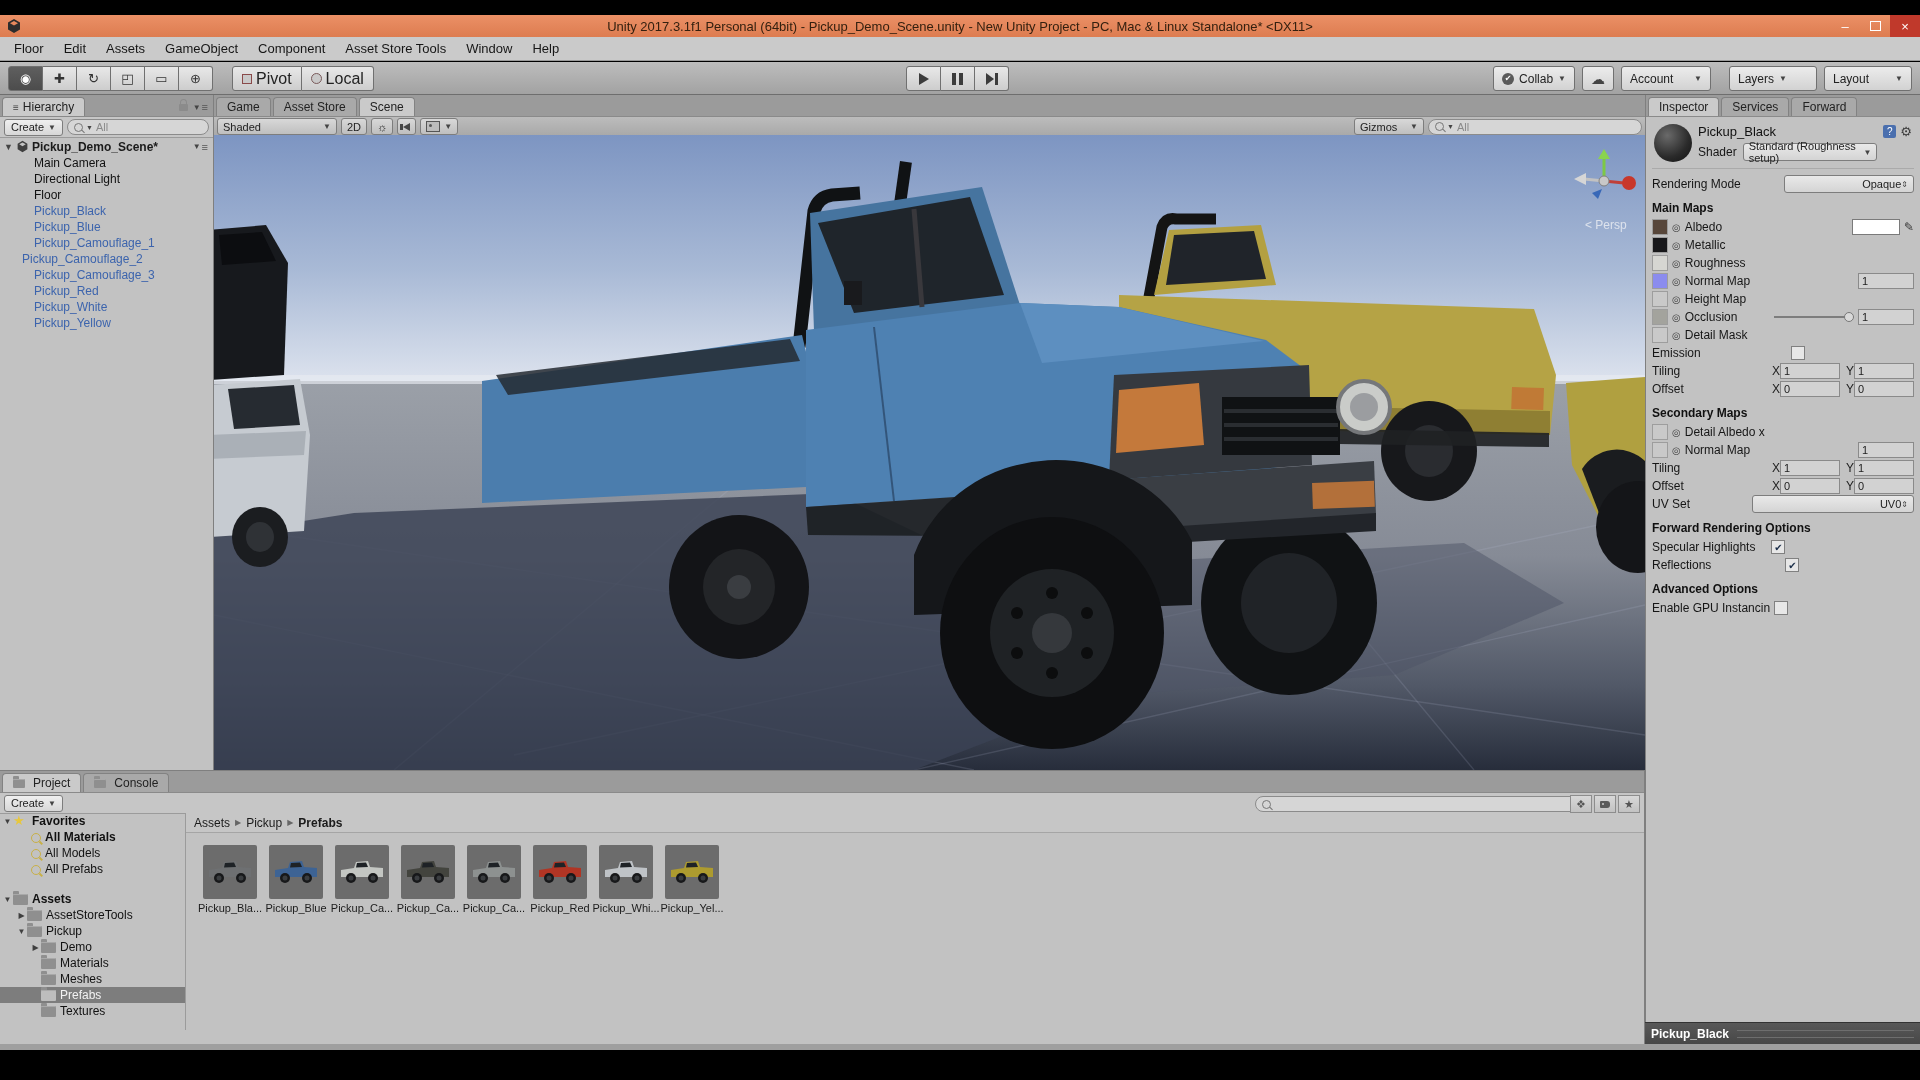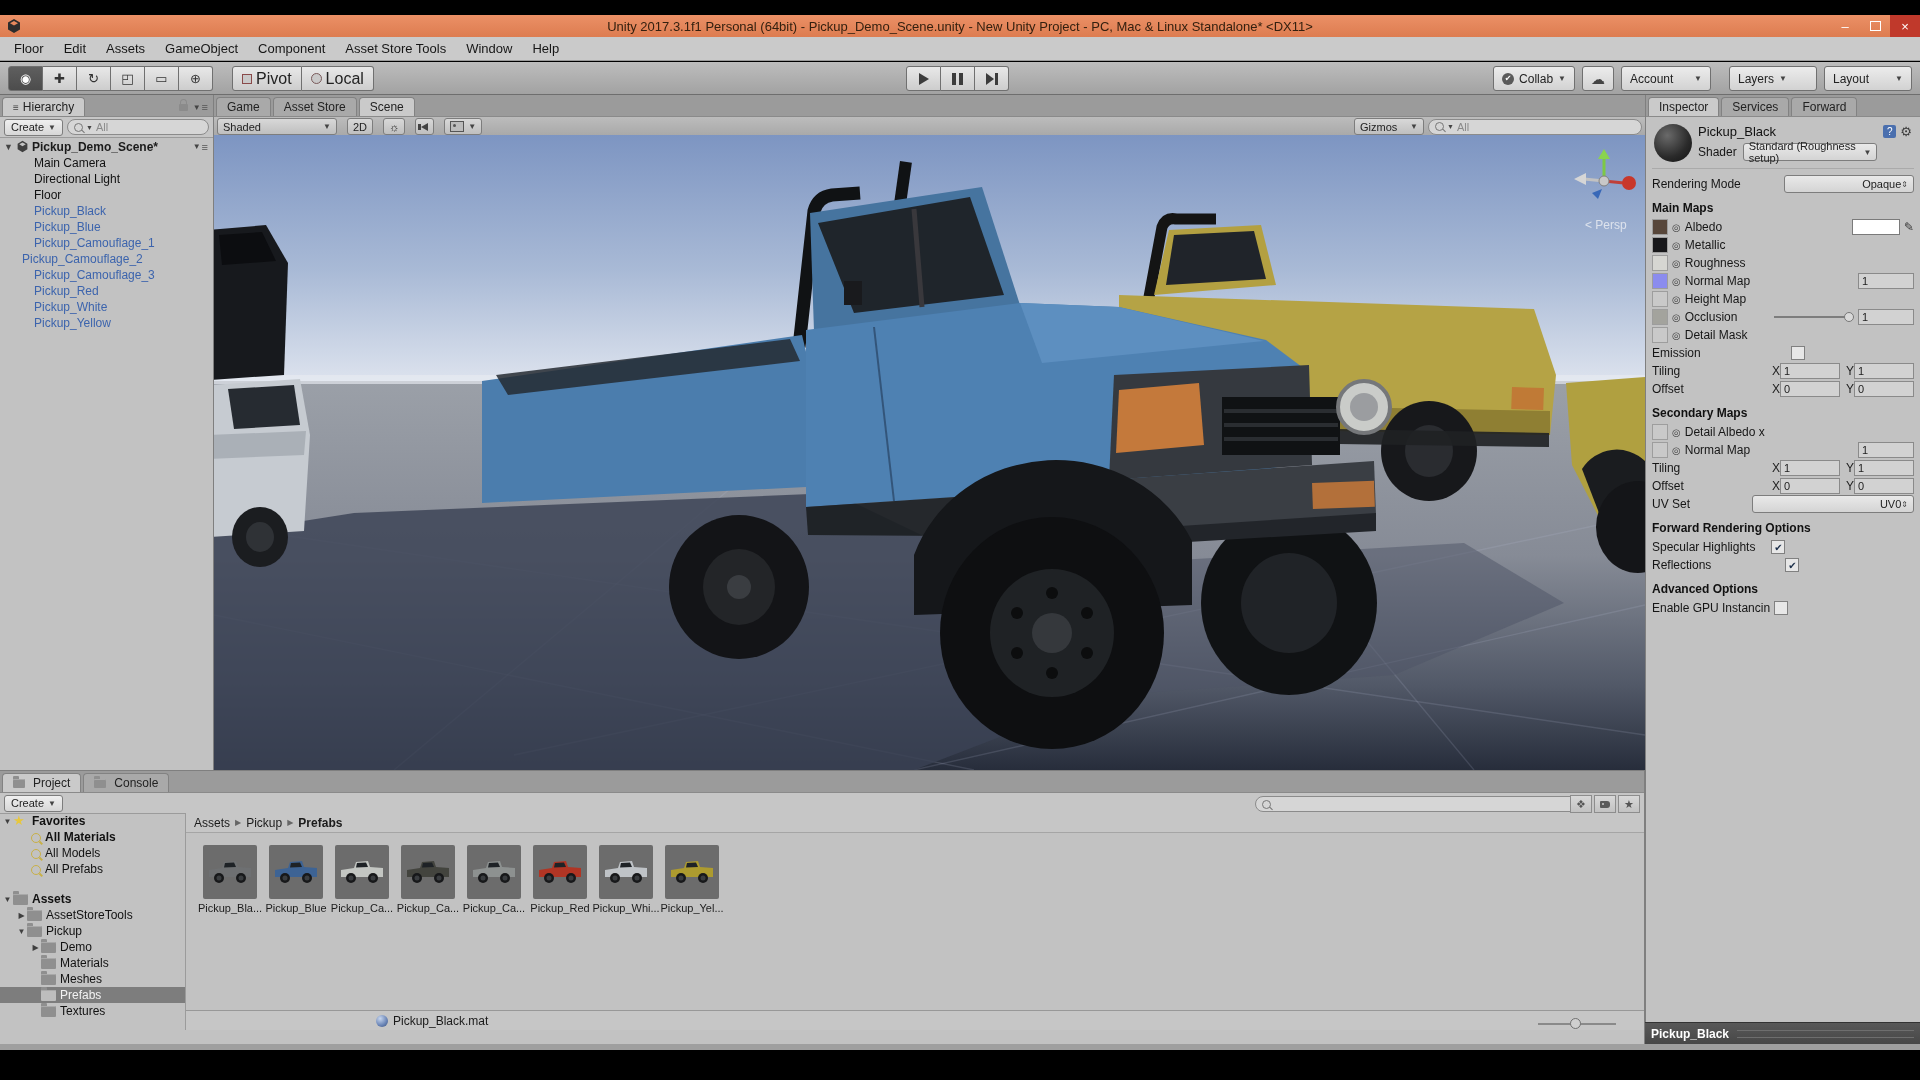--- a/index.html
+++ b/index.html
@@ -60,21 +60,21 @@
                     border-bottom:none;border-radius:4px 4px 0 0;}
   .paneltool{color:#555;font-size:11px;display:flex;align-items:center;gap:1px;}
   
   #hierarchy{left:0;top:95px;width:214px;height:675px;border-right:1px solid #7f7f7f;}
   .hrow{height:16px;line-height:16px;font-size:12px;color:#111;white-space:nowrap;overflow:hidden;}
   .hrow.blue{color:#3c64ad;}
   .scene-row{display:flex;align-items:center;gap:3px;font-weight:bold;padding-left:4px;height:17px;}
   
   #sceneview{left:214px;top:95px;width:1431px;height:675px;}
   #scenetools{height:19px;background:linear-gradient(#bcbcbc,#a8a8a8);border-bottom:1px solid #777;
-              display:flex;align-items:center;padding:0 3px;gap:10px;}
+              display:flex;align-items:center;padding:0 3px;gap:4px;}
   .scnbtn{height:15px;background:linear-gradient(#d8d8d8,#bfbfbf);border:1px solid #7d7d7d;border-radius:3px;
           font-size:11px;color:#222;display:flex;align-items:center;justify-content:space-between;padding:0 5px;gap:4px;}
   .speaker{width:0;height:0;border-top:4px solid transparent;border-bottom:4px solid transparent;border-right:7px solid #444;position:relative;}
   .speaker::before{content:"";position:absolute;left:-3px;top:-3px;width:3px;height:6px;background:#444;}
   .imgicon{width:12px;height:9px;border:1px solid #555;background:#bcbcbc;position:relative;}
   .imgicon::after{content:"";position:absolute;left:2px;top:2px;width:3px;height:3px;border-radius:50%;background:#555;}
   #viewport{position:absolute;left:0;top:40px;width:1431px;height:635px;background:#8d929a;}
   
   #inspector{left:1645px;top:95px;width:275px;height:955px;border-left:1px solid #7f7f7f;}
   .insp-body{padding:4px 6px 0 6px;font-size:12px;}
@@ -911,24 +911,17 @@
                 <path d="M18 7 L27 6.5 L29 11 L17 11.5 Z" fill="#1e2226"></path>
                 <circle cx="12" cy="22" r="5" fill="#17181a"></circle>
                 <circle cx="12" cy="22" r="2.5" fill="#3a3d40"></circle>
                 <circle cx="34" cy="22" r="5" fill="#17181a"></circle>
                 <circle cx="34" cy="22" r="2.5" fill="#3a3d40"></circle>
               </svg>
             </div>
             <div class="plabel">Pickup_Yel...</div>
           </div>
         </div>
-      <div id="proj-status">
-        <span class="matsphere"></span>
-        <span>Pickup_Black.mat</span>
-        <div id="zoomslider">
-            <span class="knob"></span>
-          </div>
-      </div>
     </div>
   </div>
 
   <div class="abs gray-strip"></div>
 </div>
 
 </body></html>

